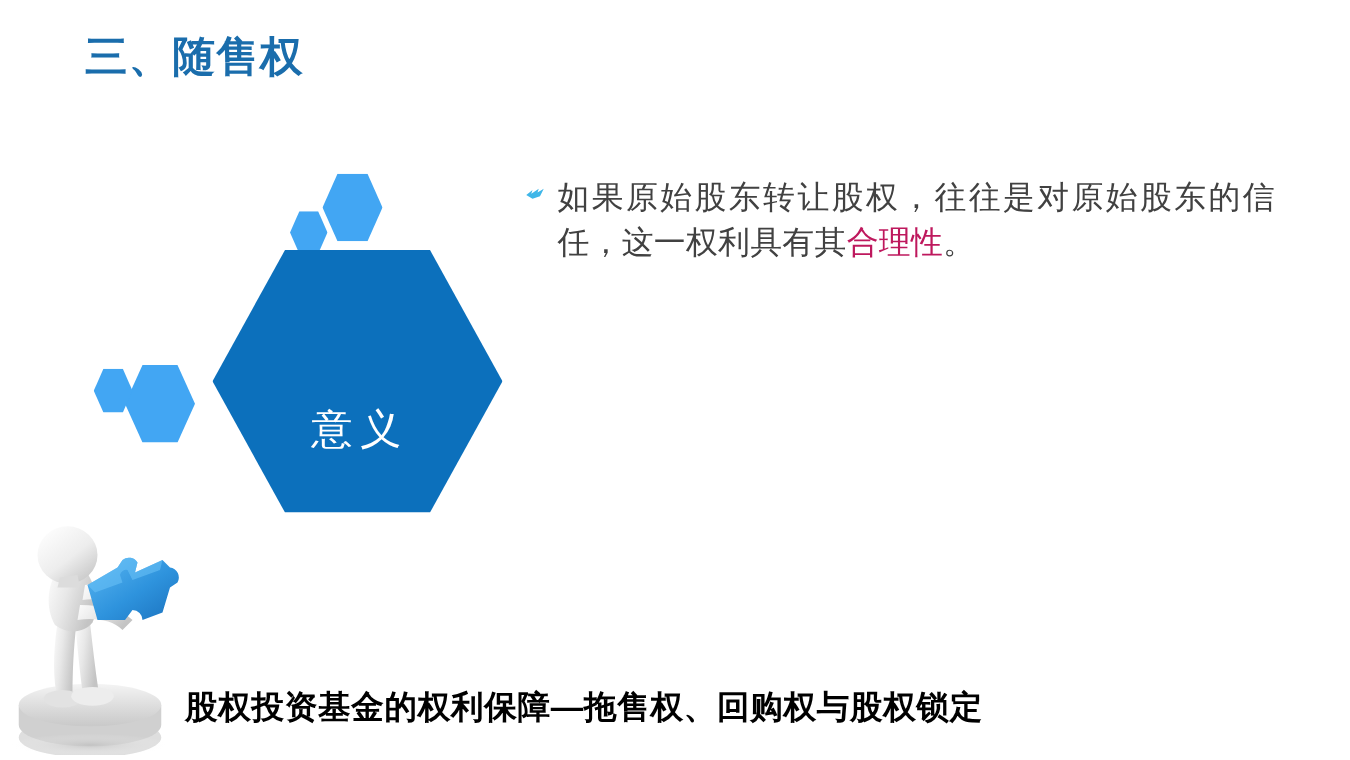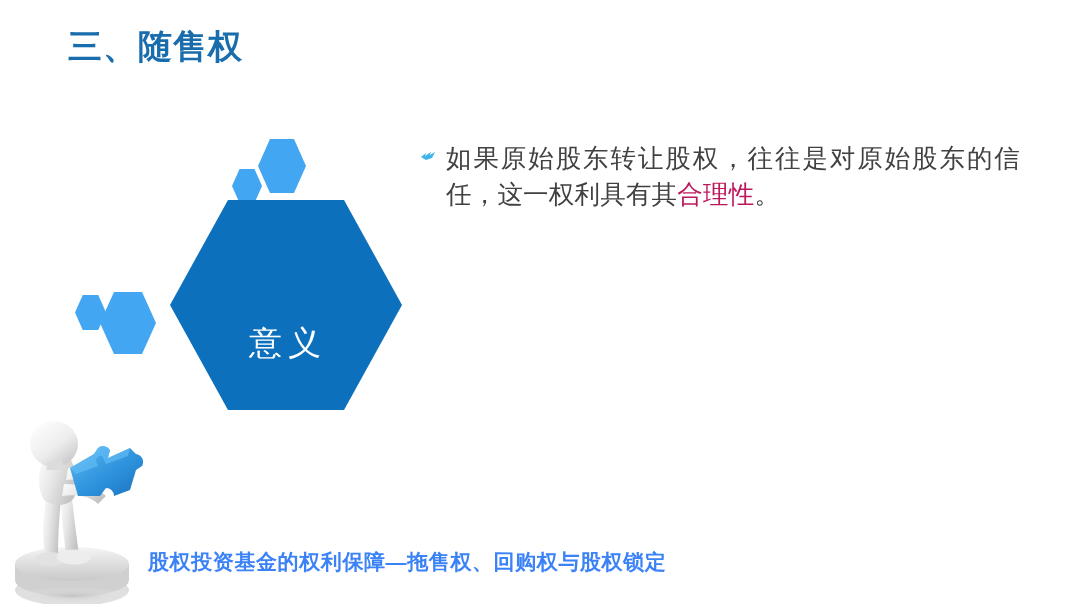--- a/index.html
+++ b/index.html
@@ -83,23 +83,23 @@
   }
   .hl {
     color: #be185d;
   }
 
   
   #footer-text {
     position: absolute;
     left: 148px;
     top: 548px;
-    font-size: 21px;
+    font-size: 26px;
     font-weight: bold;
-    color: #3b82f6;
+    color: #000000;
     letter-spacing: 0.6px;
     white-space: nowrap;
   }
 
   
   #figure-wrap {
     position: absolute;
     left: 2px;
     top: 404px;
     width: 165px;

